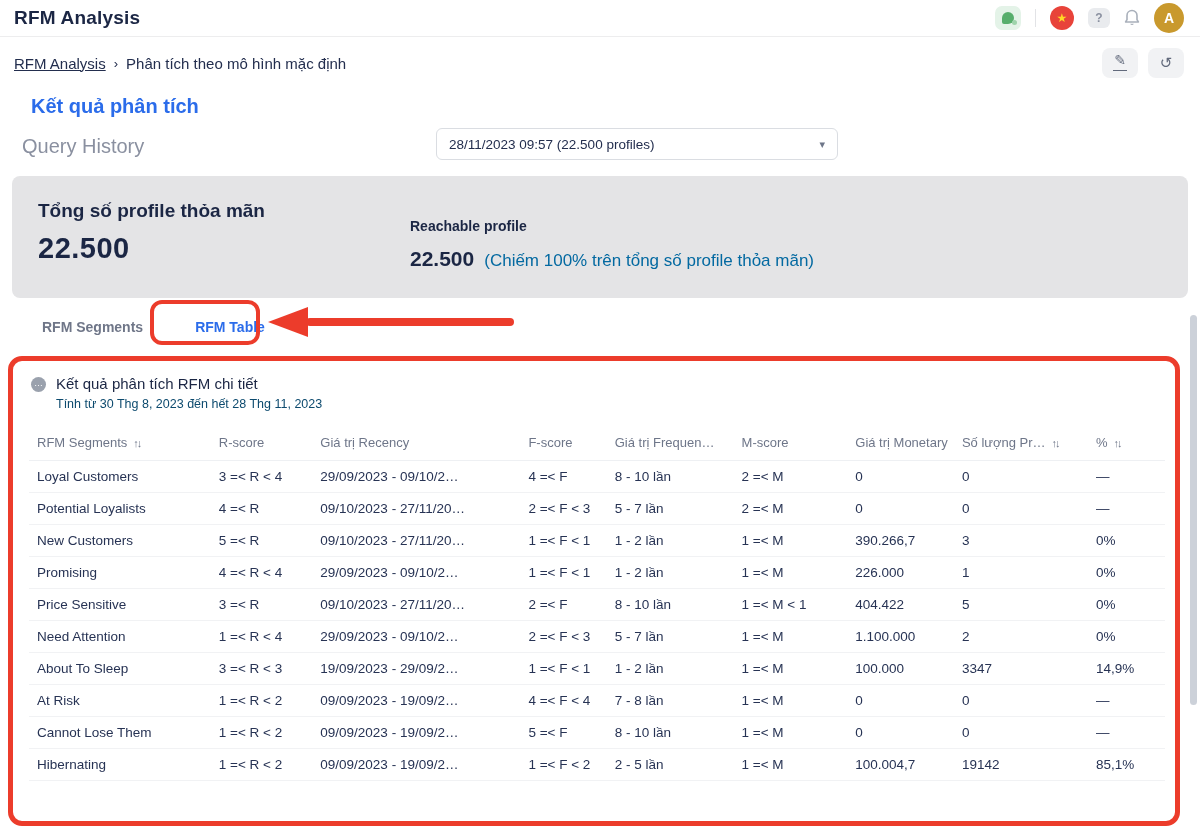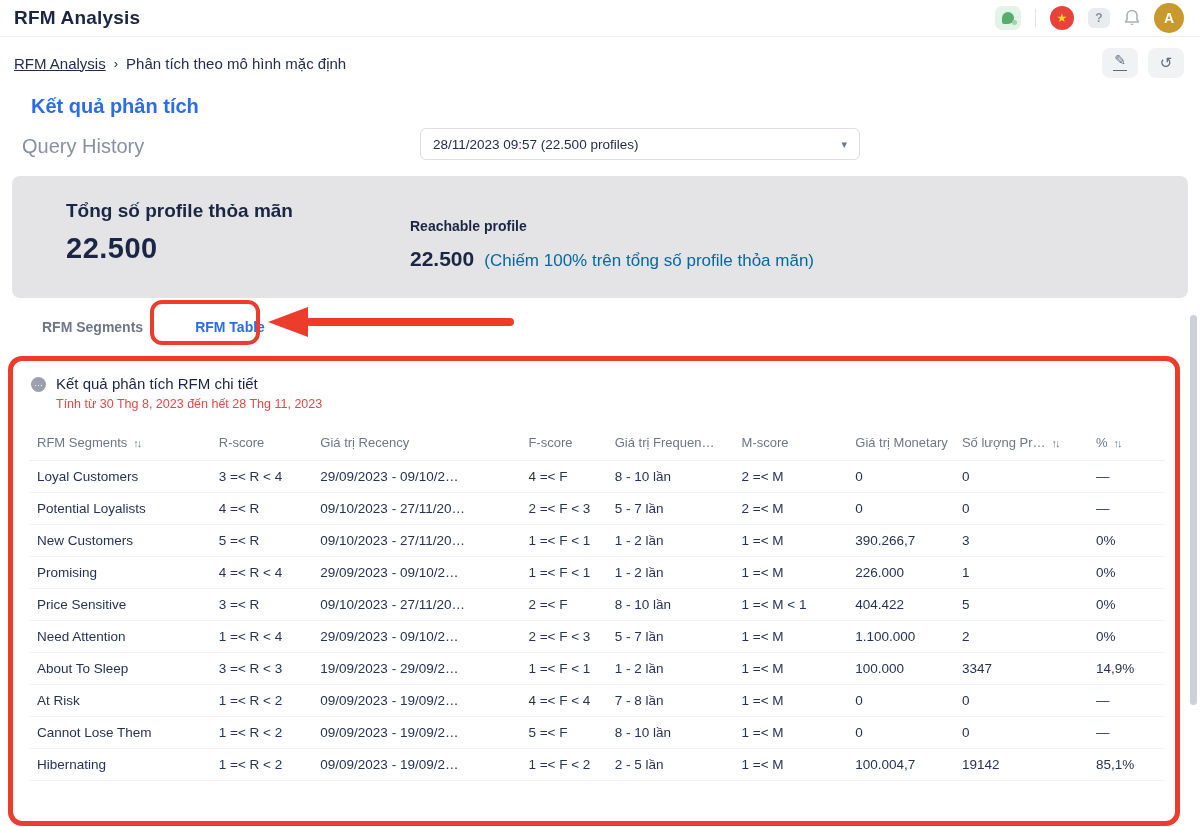--- a/index.html
+++ b/index.html
@@ -26,45 +26,45 @@
   .crumb-sep { font-size:13px; color:#232e4e; }
   .crumb-actions { display:flex; gap:10px; }
   .icon-btn { width:36px; height:30px; border-radius:8px; background:#f1f2f4; border:none; display:flex; align-items:center; justify-content:center; color:#626a7c; font-size:15px; cursor:pointer; }
   .icon-pen { font-size:14px; border-bottom:1.5px solid #626a7c; line-height:1.1; padding:0 1px 1px; transform:translateY(-1px); }
 
   
   .content { padding:0 14px; }
   .section-title { color:#2b6cea; font-size:20px; font-weight:bold; margin:6px 17px 10px; }
   .query-row { position:relative; height:34px; margin-bottom:14px; }
   .query-label { position:absolute; left:8px; top:7px; font-size:20px; color:#8a90a0; }
-  .query-select { position:absolute; left:406px; top:0; width:440px; height:32px; border:1px solid #dadde2; border-radius:6px; background:#fff; display:flex; align-items:center; padding:0 12px; font-size:13.5px; color:#232e4e; cursor:pointer; }
+  .query-select { position:absolute; left:422px; top:0; width:402px; height:32px; border:1px solid #dadde2; border-radius:6px; background:#fff; display:flex; align-items:center; padding:0 12px; font-size:13.5px; color:#232e4e; cursor:pointer; }
   .query-select .caret { margin-left:auto; color:#6e7689; font-size:11px; }
 
   
   .summary { background:#e4e4e6; border-radius:8px; margin:2px -2px 0 -2px; padding:22px 26px 26px; height:122px; position:relative; }
-  .sum-left { position:absolute; left:26px; top:24px;margin-left:28px; }
+  .sum-left { position:absolute; left:26px; top:24px; }
   .sum-left .lbl { font-size:19px; font-weight:bold; color:#1b2644; }
   .sum-left .val { font-size:29px; font-weight:bold; color:#1b2644; margin-top:10px; letter-spacing:.5px; }
   .sum-right { position:absolute; left:398px; top:42px; }
   .sum-right .lbl { font-size:14px; font-weight:bold; color:#1b2644; }
   .sum-right .line { margin-top:13px; display:flex; align-items:baseline; gap:10px; }
   .sum-right .val { font-size:21px; font-weight:bold; color:#1b2644; }
   .sum-right .note { font-size:17px; color:#0369a1; }
 
   
   .tabs { display:flex; align-items:center; gap:52px; height:58px; padding-left:28px; }
   .tab { font-size:14px; font-weight:bold; color:#6f7688; cursor:pointer; }
   .tab.active { color:#2b6cea; }
 
   
   .card { margin:0 12px 0 -6px; width:1172px; height:470px; border:5px solid #ec3c2b; border-radius:14px; background:#fff; padding:14px 16px 0; overflow:hidden; }
   .card-head { display:flex; align-items:flex-start; gap:10px; padding-left:2px; }
   .card-icon { width:15px; height:15px; border-radius:50%; background:#9aa1ad; color:#fff; font-size:9px; line-height:13px; text-align:center; margin-top:2px; flex:0 0 auto; }
   .card-title { font-size:15px; font-weight:normal; color:#1b2644; }
-  .card-sub { font-size:12.5px; color:#ef4444; margin-top:5px; }
+  .card-sub { font-size:12.5px; color:#0c4a6e; margin-top:5px; }
 
   table.rfm { border-collapse:collapse; table-layout:fixed; width:1136px; margin-top:14px; }
   table.rfm th { text-align:left; font-size:13px; font-weight:normal; color:#6e7689; padding:10px 6px 10px 2px; border-bottom:1px solid #eef0f3; white-space:nowrap; overflow:hidden; }
   table.rfm td { font-size:13.5px; color:#273354; padding:8px 6px 8px 2px; border-bottom:1px solid #f1f2f4; white-space:nowrap; overflow:hidden; }
   table.rfm tr td:first-child, table.rfm tr th:first-child { padding-left:8px; }
   .sort { font-size:11px; color:#6e7689; letter-spacing:-2px; margin-left:6px; }
 
   
   .anno-box { position:absolute; left:150px; top:300px; width:110px; height:45px; border:4px solid #ec3c2b; border-radius:12px; pointer-events:none; }
   .anno-arrow { position:absolute; left:266px; top:305px; pointer-events:none; }

